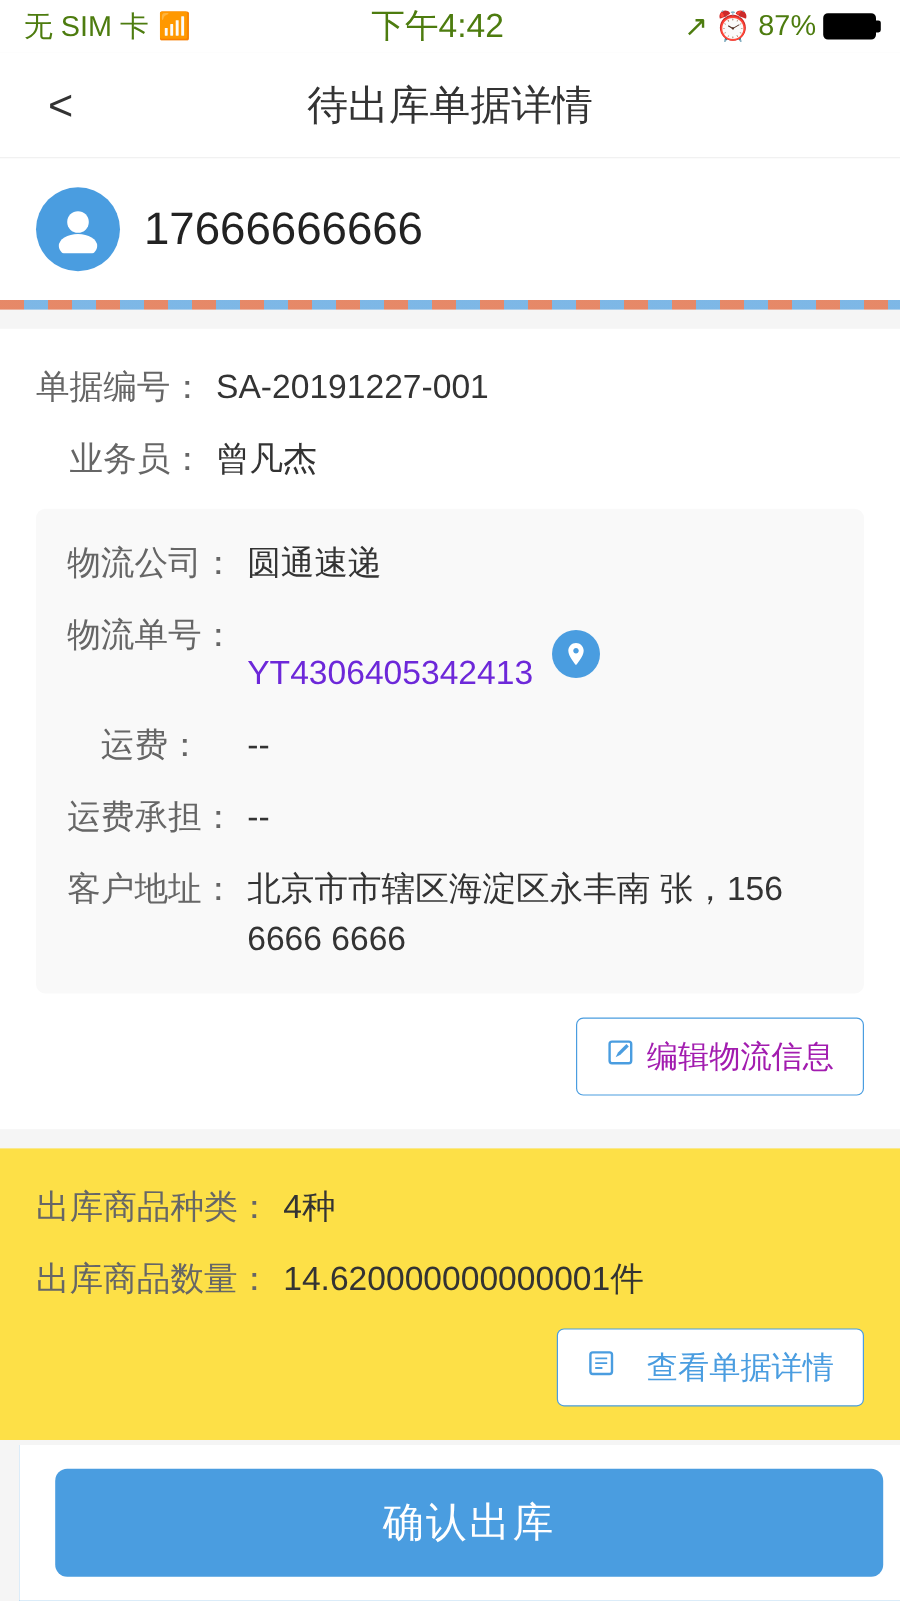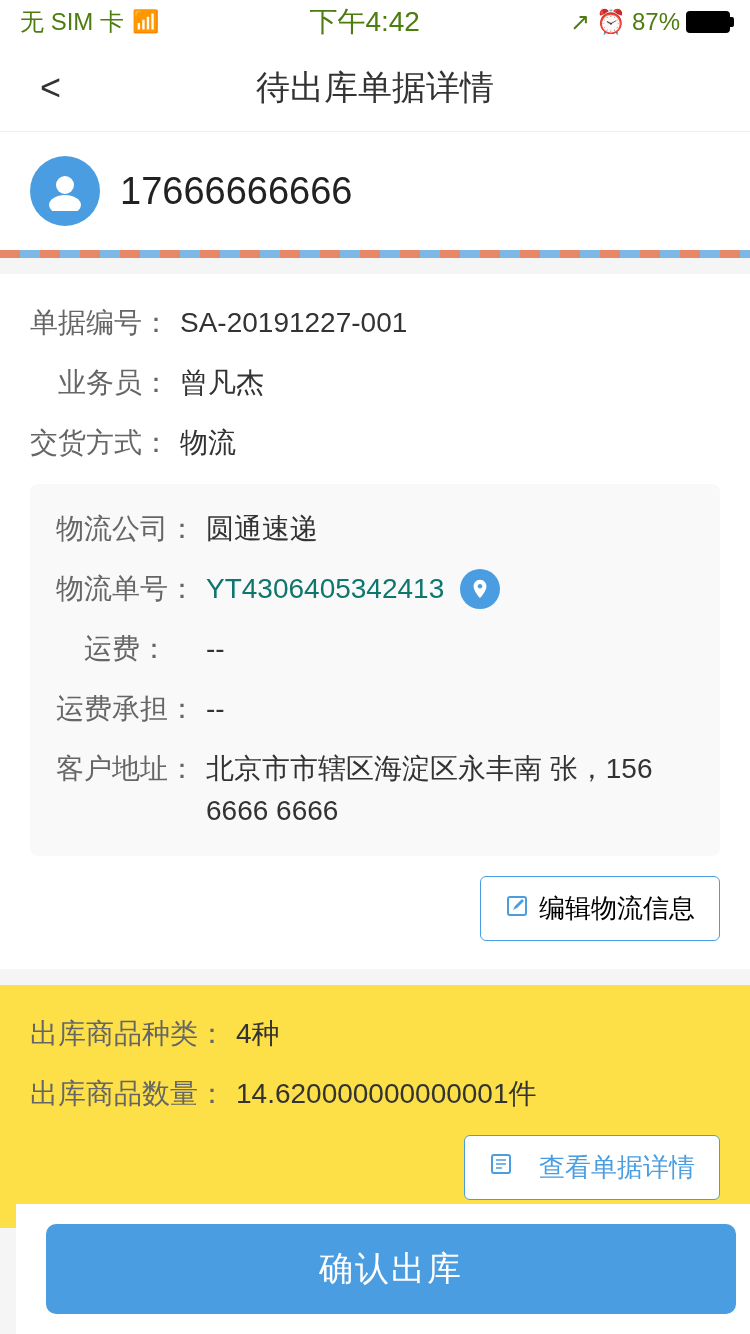--- a/index.html
+++ b/index.html
@@ -167,21 +167,22 @@
       color: #333;
       margin-left: 10px;
       flex: 1;
     }
 
     .tracking-number-row {
       display: flex;
       align-items: center;
     }
     .tracking-number {
-      color: #0f766e;
+      color: #6d28d9;
+      margin-top: 32px;
     }
     .location-icon {
       width: 40px;
       height: 40px;
       background: #4a9de0;
       border-radius: 50%;
       display: flex;
       align-items: center;
       justify-content: center;
       margin-left: 16px;
@@ -195,21 +196,21 @@
     }
 
     
     .edit-logistics-btn {
       display: flex;
       align-items: center;
       gap: 10px;
       border: 1px solid #4a9de0;
       border-radius: 6px;
       padding: 14px 24px;
-      color: #000000;
+      color: #a21caf;
       font-size: 26px;
       cursor: pointer;
       background: #fff;
       margin-left: auto;
       width: fit-content;
     }
     .edit-icon {
       font-size: 24px;
     }
 
@@ -301,24 +302,20 @@
 <div class="dashed-divider"></div>
 
 <div class="section">
   <div class="info-row">
     <span class="info-label">单据编号：</span>
     <span class="info-value">SA-20191227-001</span>
   </div>
   <div class="info-row">
     <span class="info-label">业务员：</span>
     <span class="info-value">曾凡杰</span>
-  </div>
-  <div class="info-row">
-    <span class="info-label">交货方式：</span>
-    <span class="info-value">物流</span>
   </div>
 
   <div class="logistics-box">
     <div class="logistics-row">
       <span class="logistics-label">物流公司：</span>
       <span class="logistics-value">圆通速递</span>
     </div>
     <div class="logistics-row">
       <span class="logistics-label">物流单号：</span>
       <div class="logistics-value tracking-number-row">

